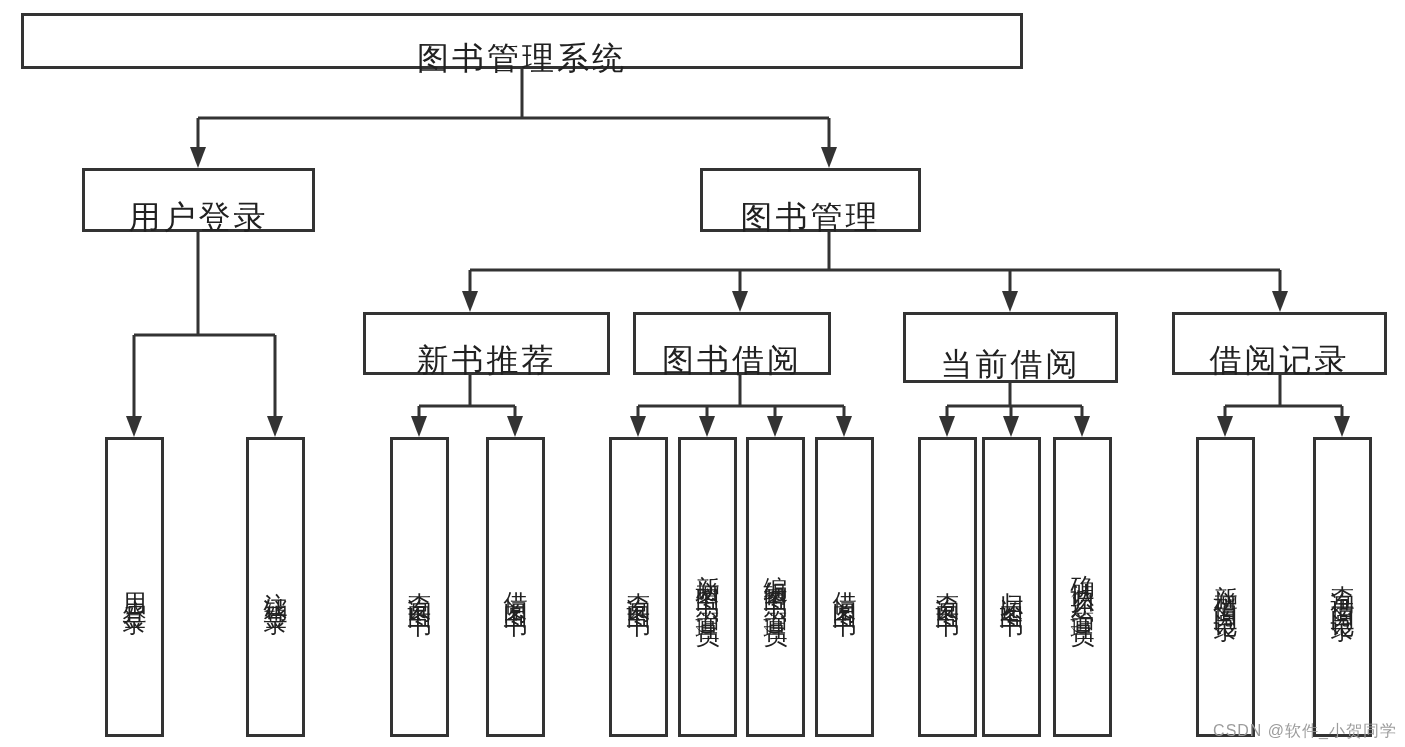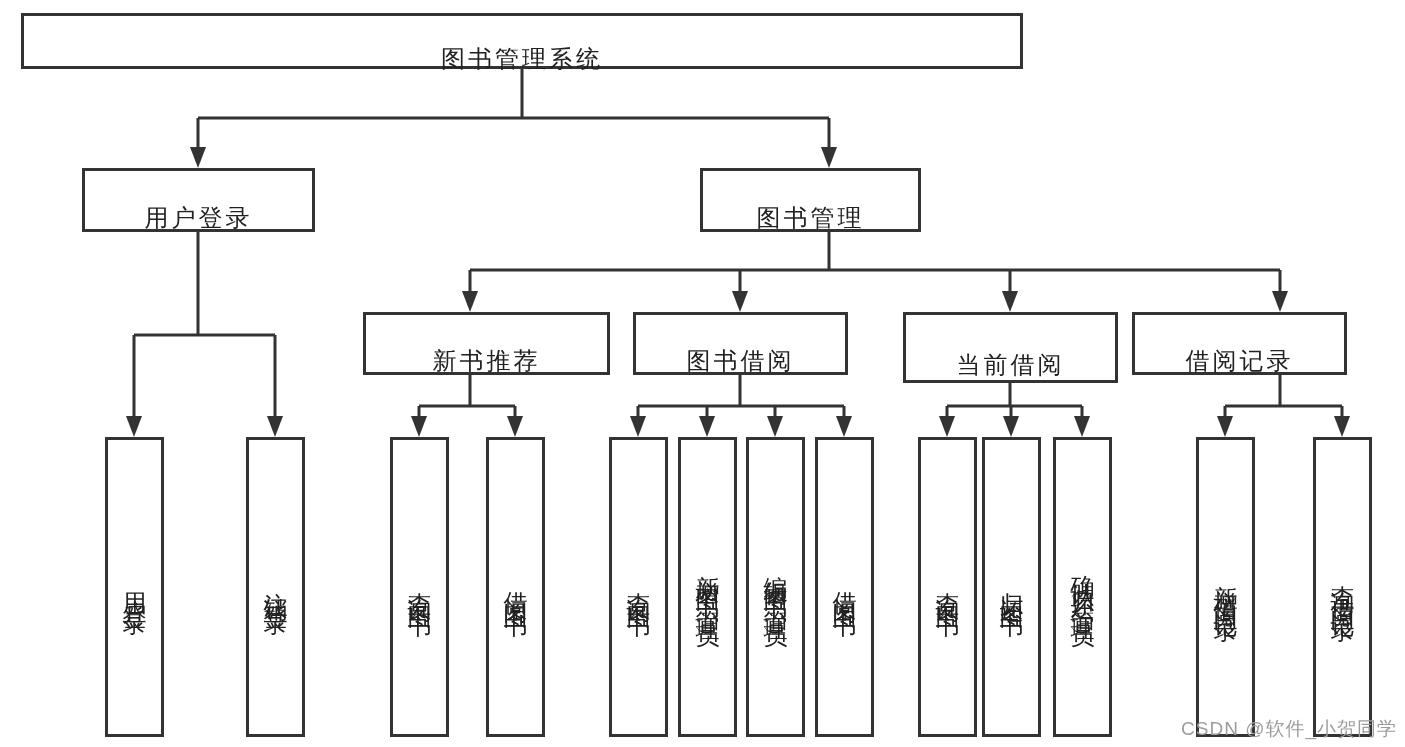--- a/index.html
+++ b/index.html
@@ -37,21 +37,21 @@
     position: absolute;
     box-sizing: border-box;
     background: #ffffff;
     border: 3px solid #333333;
     display: flex;
     align-items: center;
     justify-content: center;
     z-index: 2;
   }
   .node .lbl {
-    font-size: 24px;
+    font-size: 32px;
     letter-spacing: 3px;
     color: #212121;
     white-space: nowrap;
     margin-top: 35px;
   }
   .leaf {
     position: absolute;
     top: 437px;
     width: 59px;
     height: 300px;
@@ -69,21 +69,21 @@
     font-size: 24px;
     line-height: 1;
     letter-spacing: 7px;
     color: #212121;
     max-height: 290px;
   }
   .watermark {
     position: absolute;
     right: 8px;
     bottom: 5px;
-    font-size: 19px;
+    font-size: 16px;
     letter-spacing: 1px;
     color: #9c9c9c;
     z-index: 5;
     white-space: nowrap;
   }
 </style>
 </head>
 <body>
 
 <div class="canvas">
@@ -138,27 +138,27 @@
   <div class="node" style="left:82px; top:168px; width:233px; height:64px">
     <span class="lbl">用户登录</span>
   </div>
   <div class="node" style="left:700px; top:168px; width:221px; height:64px">
     <span class="lbl">图书管理</span>
   </div>
 
   <div class="node" style="left:363px; top:312px; width:247px; height:63px">
     <span class="lbl">新书推荐</span>
   </div>
-  <div class="node" style="left:633px; top:312px; width:215px; height:63px">
+  <div class="node" style="left:633px; top:312px; width:198px; height:63px">
     <span class="lbl">图书借阅</span>
   </div>
   <div class="node" style="left:903px; top:312px; width:215px; height:71px">
     <span class="lbl">当前借阅</span>
   </div>
-  <div class="node" style="left:1132px; top:312px; width:215px; height:63px">
+  <div class="node" style="left:1172px; top:312px; width:215px; height:63px">
     <span class="lbl">借阅记录</span>
   </div>
 
   <div class="leaf" style="left:105px">
     <span class="vtext">用户登录</span>
   </div>
   <div class="leaf" style="left:246px">
     <span class="vtext">注销登录</span>
   </div>
 

